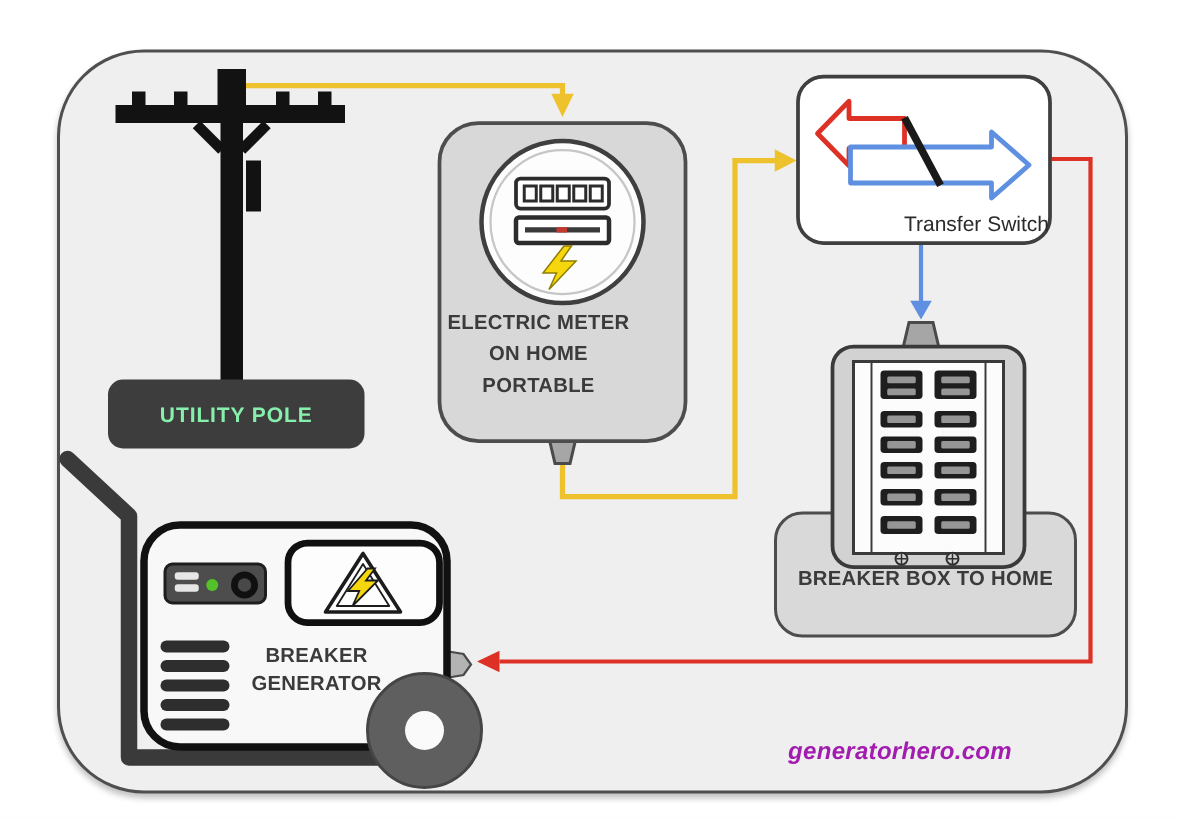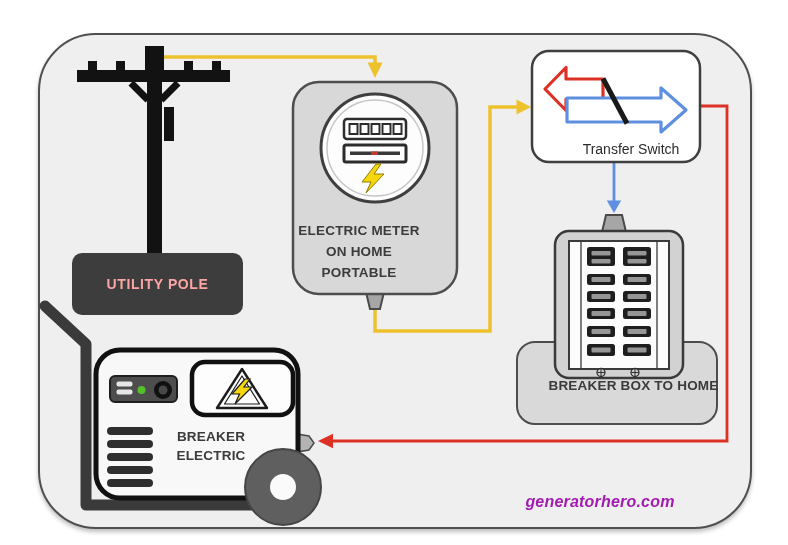--- a/index.html
+++ b/index.html
@@ -14,31 +14,31 @@
     border-radius:58px;
     box-shadow:0 3px 4px rgba(0,0,0,0.25);
   }
   svg.layer{position:absolute;left:0;top:0;width:788px;height:545px;}
   .label{
     position:absolute;text-align:center;color:var(--text-dark,#3b3b3b);
     font-weight:600;font-size:13.5px;line-height:21px;letter-spacing:.2px;
   }
   .label span{display:block;}
   .utility-label{
-    position:absolute;left:72px;top:253px;width:171px;height:62px;
+    position:absolute;left:72px;top:253px;width:171px;height:46px;
     background:var(--label-dark-bg,#3d3d3d);border-radius:10px;
     display:flex;align-items:center;justify-content:center;
-    color:#fca5a5;font-weight:700;font-size:14px;letter-spacing:.6px;
-  }
-  .meter-label{left:293px;top:220px;width:132px;}
+    color:#86efac;font-weight:700;font-size:14px;letter-spacing:.6px;
+  }
+  .meter-label{left:293px;top:204px;width:132px;}
   .switch-label{
-    position:absolute;left:532px;top:140px;width:198px;text-align:center;
+    position:absolute;left:552px;top:140px;width:198px;text-align:center;
     color:#2b2b2b;font-weight:400;font-size:14px;line-height:18px;
   }
-  .breaker-label{left:517px;top:375px;width:233px;}
+  .breaker-label{left:517px;top:375px;width:200px;}
   .generator-label{left:146px;top:428px;width:130px;line-height:18.5px;}
   .watermark{
     position:absolute;left:510px;top:493px;width:180px;text-align:center;
     font-style:italic;font-weight:600;font-size:16px;color:#a21caf;
     letter-spacing:.2px;
   }
 </style>
 </head>
 <body>
 
@@ -193,18 +193,18 @@
   <div class="switch-label">
     <span>Transfer Switch</span>
   </div>
 
   <div class="label breaker-label">
     <span>BREAKER BOX TO HOME</span>
   </div>
 
   <div class="label generator-label">
     <span>BREAKER</span>
-    <span>ELECTRIC</span>
+    <span>GENERATOR</span>
   </div>
 
   <div class="watermark">generatorhero.com</div>
 
 </div>
 
 </body></html>

